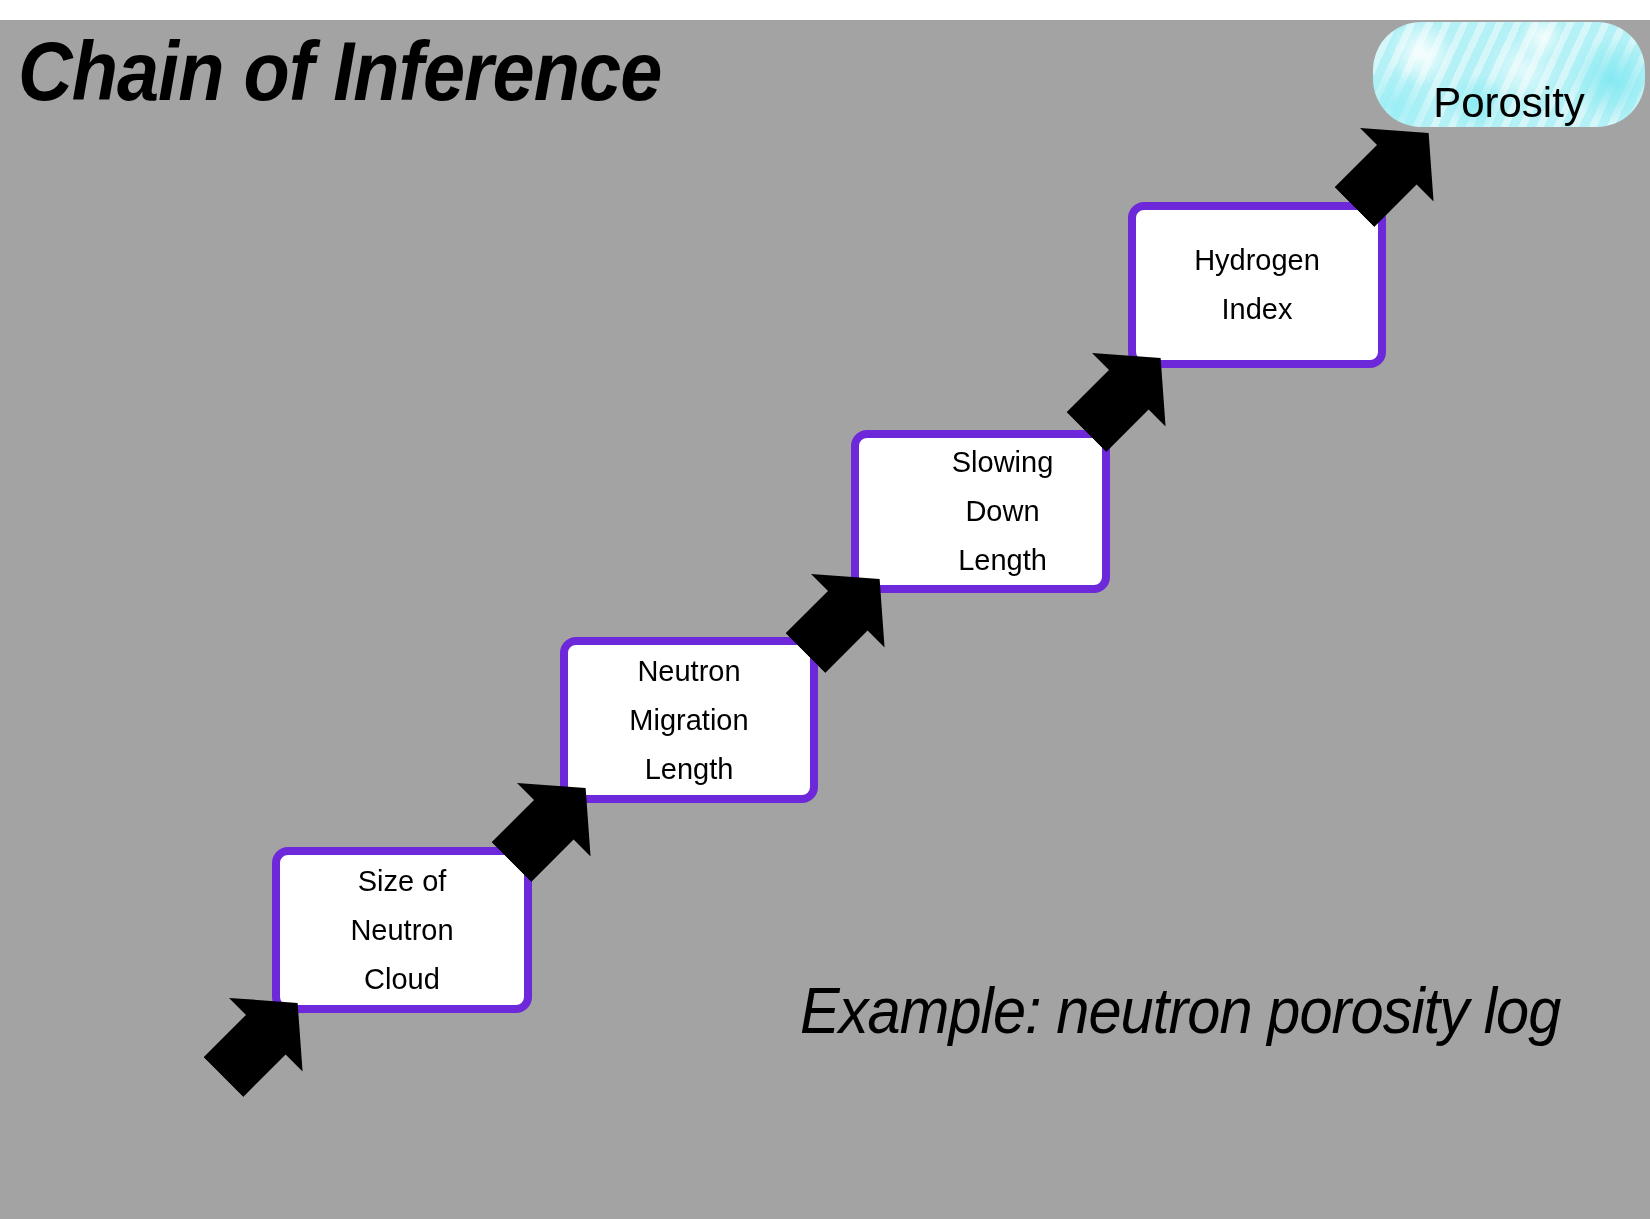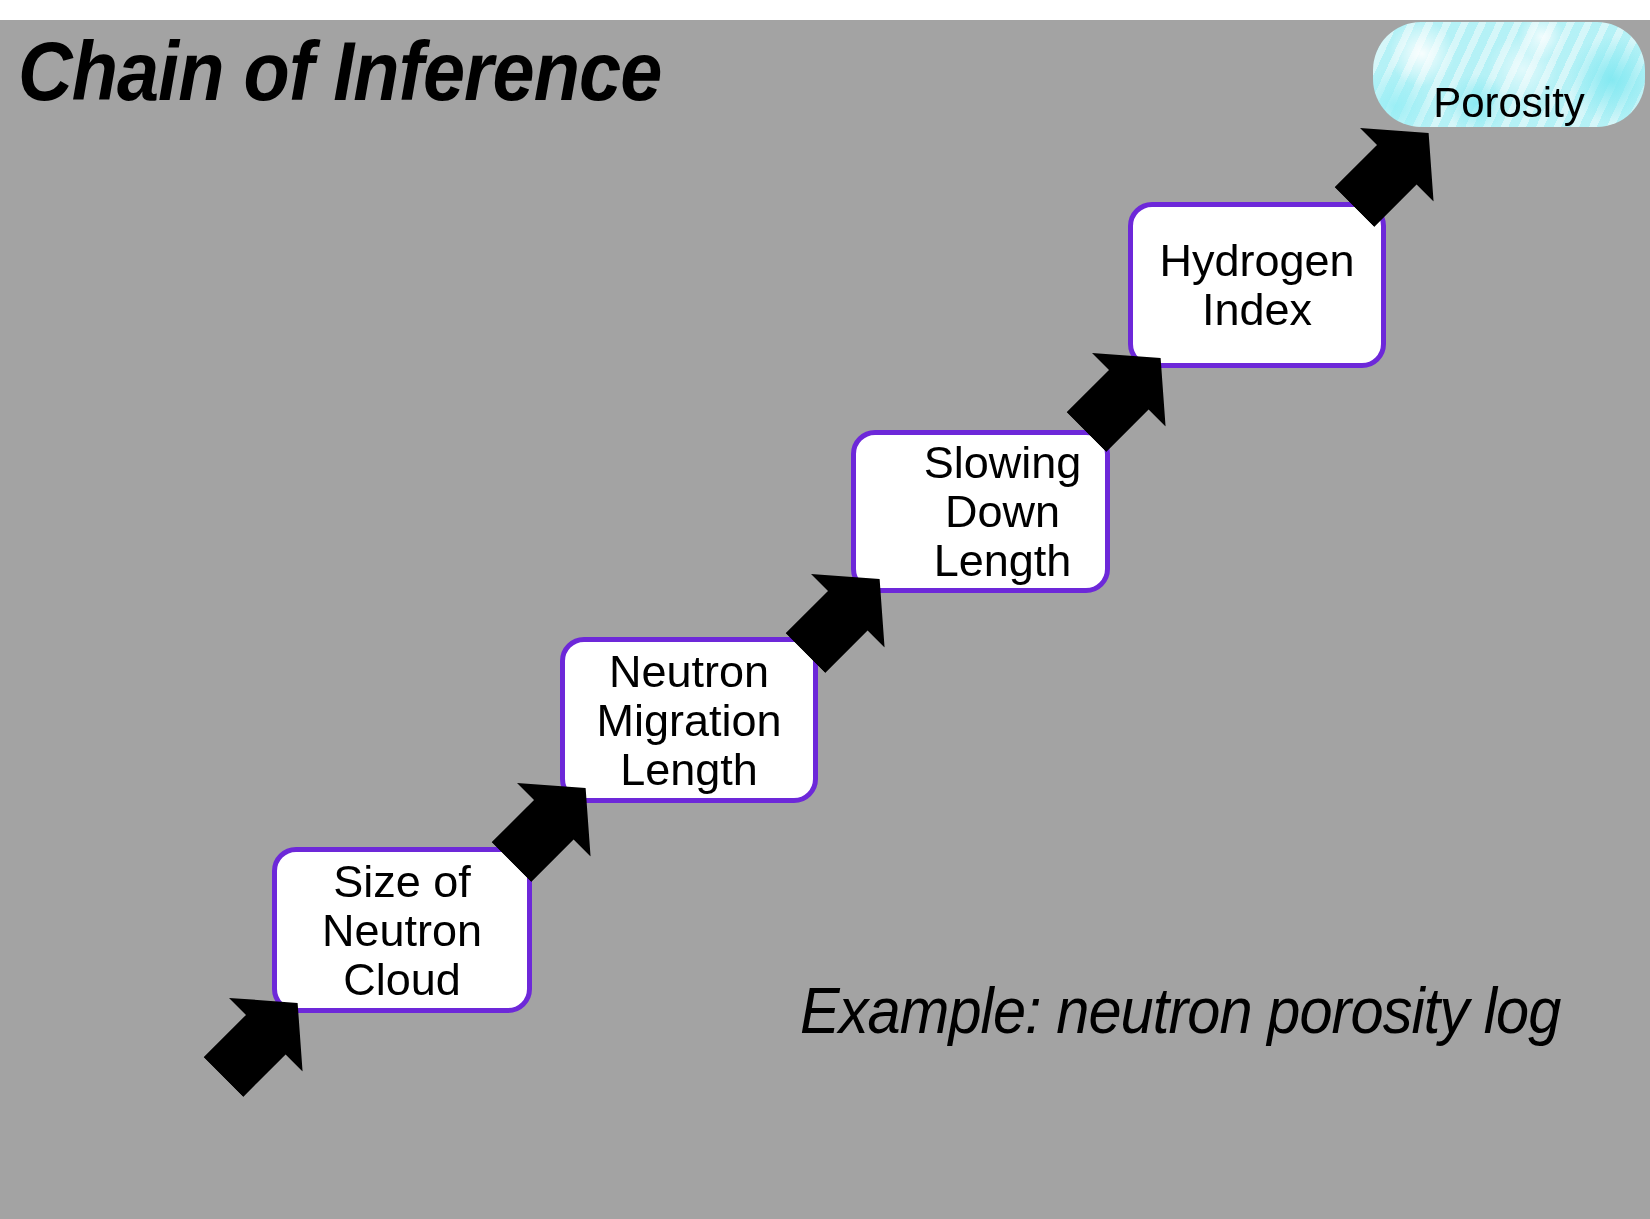--- a/index.html
+++ b/index.html
@@ -39,27 +39,27 @@
     line-height: 80px;
     letter-spacing: -1px;
     white-space: nowrap;
     transform: scaleX(0.93);
     transform-origin: left top;
   }
   .node {
     position: absolute;
     box-sizing: border-box;
     background: #ffffff;
-    border: 5px solid #6d28d9;
-    border-radius: 24px;
+    border: 8px solid #6d28d9;
+    border-radius: 16px;
     display: flex;
     align-items: center;
     justify-content: center;
     text-align: center;
-    font-size: 45px;
+    font-size: 29px;
     line-height: 49px;
     z-index: 1;
   }
   .node .label {
     white-space: pre-line;
   }
   .node.final {
     border: none;
     border-radius: 48px;
     background-color: #bff2f6;

